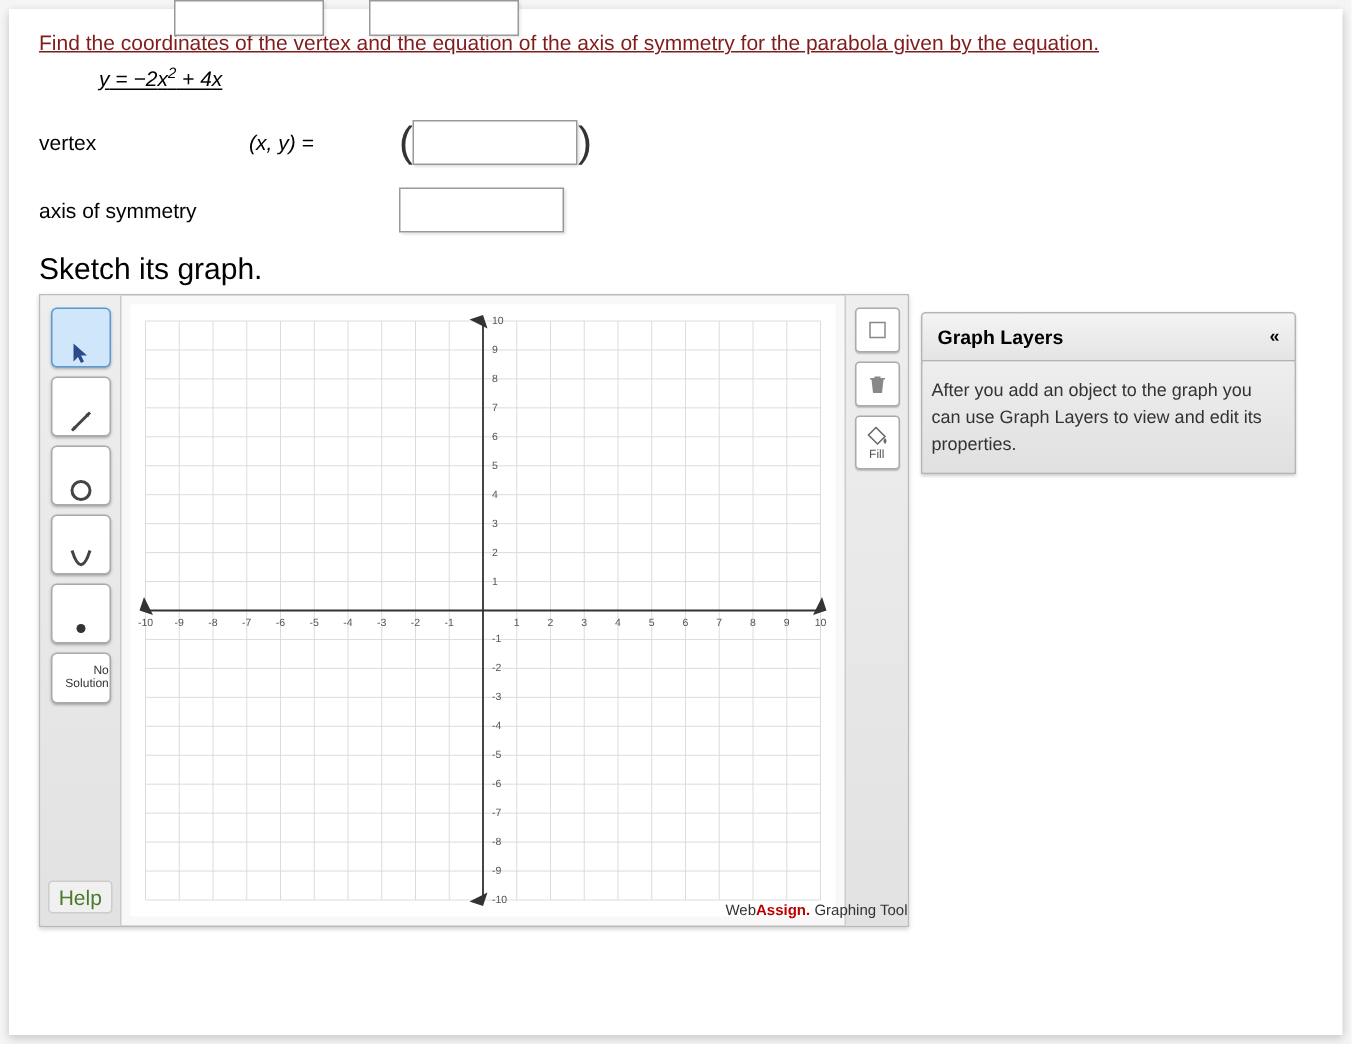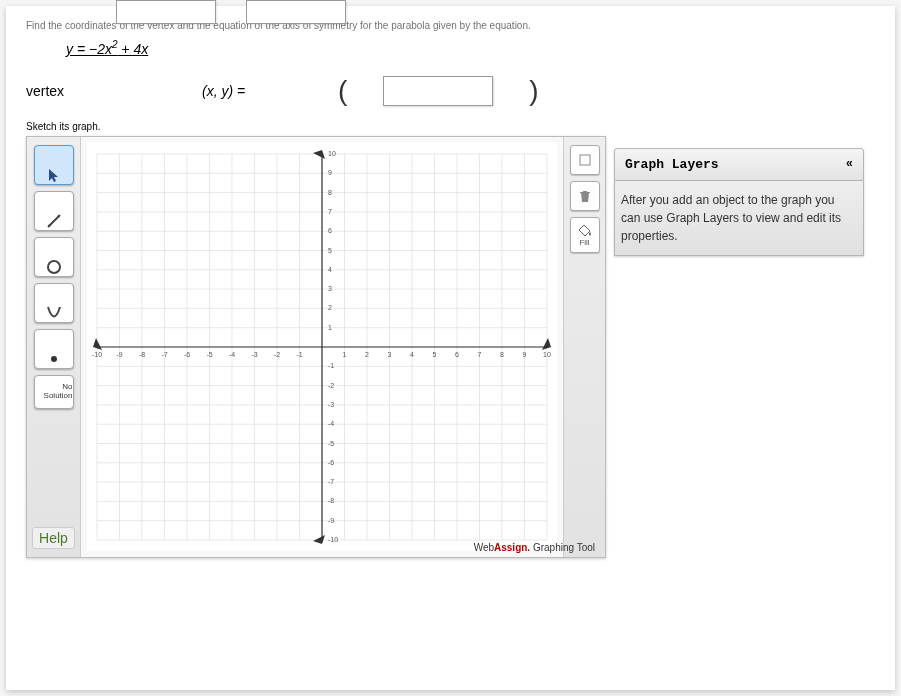--- a/index.html
+++ b/index.html
@@ -12,35 +12,35 @@
   position: relative;
 }
 .page {
   background: #fff;
   margin: 6px;
   padding: 14px 20px 10px 20px;
   box-shadow: 0 2px 6px rgba(0,0,0,0.2);
   height: 684px;
   position: relative;
 }
-.question-text { font-size: 10px; color: #737373; margin-bottom: 8px; }
+.question-text { font-size: 14px; color: #7f1d1d; margin-bottom: 8px; text-decoration: underline; }
 .equation { font-size: 14px; font-style: italic; margin-left: 40px; margin-bottom: 18px; text-decoration: underline; }
 .equation sup { font-size: 10px; }
-.row { display: flex; align-items: center; margin-bottom: 14px; font-size: 14px; gap: 36px; }
+.row { display: flex; align-items: center; margin-bottom: 14px; font-size: 14px; }
 .label-col { width: 140px; }
 .formula-col { width: 100px; font-style: italic; }
 .paren { font-size: 28px; color: #333; font-weight: 200; }
 .input-box {
   border: 1px solid #999;
   height: 30px;
   width: 110px;
   background: #fff;
   box-shadow: 1px 1px 2px rgba(0,0,0,0.15);
 }
-.section-label { font-size: 10px; margin-top: 6px; margin-bottom: 4px; }
+.section-label { font-size: 20px; margin-top: 6px; margin-bottom: 4px; }
 
 .graph-wrap {
   display: flex;
   gap: 8px;
 }
 .graph-box {
   border: 1px solid #bbb;
   background: #f8f8f8;
   width: 580px;
   height: 422px;
@@ -118,42 +118,41 @@
   justify-content: center;
   font-size: 8px;
   color: #555;
   cursor: pointer;
   flex-direction: column;
 }
 
 .footer {
   position: absolute;
   bottom: 4px;
-  right: 10px;
+  right: 0;
   font-size: 10px;
   color: #333;
 }
 .footer b { color: #b00; }
 
 .layers-panel {
   width: 250px;
   margin-top: 12px;
 }
 .layers-header {
   background: linear-gradient(#f4f4f4,#e4e4e4);
   border: 1px solid #b5b5b5;
   border-radius: 3px 3px 0 0;
   padding: 8px 10px;
   font-size: 13px;
   font-weight: bold;
   display: flex;
   justify-content: space-between;
   align-items: flex-start;
   box-shadow: 0 1px 2px rgba(0,0,0,0.2);
-  font-family: Liberation Mono, monospace;
 }
 .collapse-icon { font-size: 12px; font-weight: bold; }
 .layers-body {
   background: linear-gradient(#eee,#e0e0e0);
   border: 1px solid #b5b5b5;
   border-top: none;
   padding: 10px 6px;
   font-size: 12px;
   color: #333;
   line-height: 1.5;
@@ -189,20 +188,25 @@
   <div class="equation"><i>y</i> = −2<i>x</i><sup>2</sup> + 4<i>x</i></div>
 
   <div class="row">
     <div class="label-col">vertex</div>
     <div class="formula-col">(x, y) = </div>
     <span class="paren">(</span>
     <input class="input-box" style="">
     <span class="paren">)</span>
   </div>
 
+  <div class="row">
+    <div class="label-col">axis of symmetry</div>
+    <div class="formula-col"></div>
+    <input class="input-box" style="">
+  </div>
 
   <div class="section-label">Sketch its graph.</div>
 
   <div class="graph-wrap">
     <div class="graph-box">
 
       <div class="tool-col">
         <div class="tool-btn selected">
           <svg width="16" height="16" viewBox="0 0 16 16">
               <path d="M3 1 L3 13 L6 10 L8 14 L10 13 L8 9 L12 9 Z" fill="#2a4a8a"></path>

